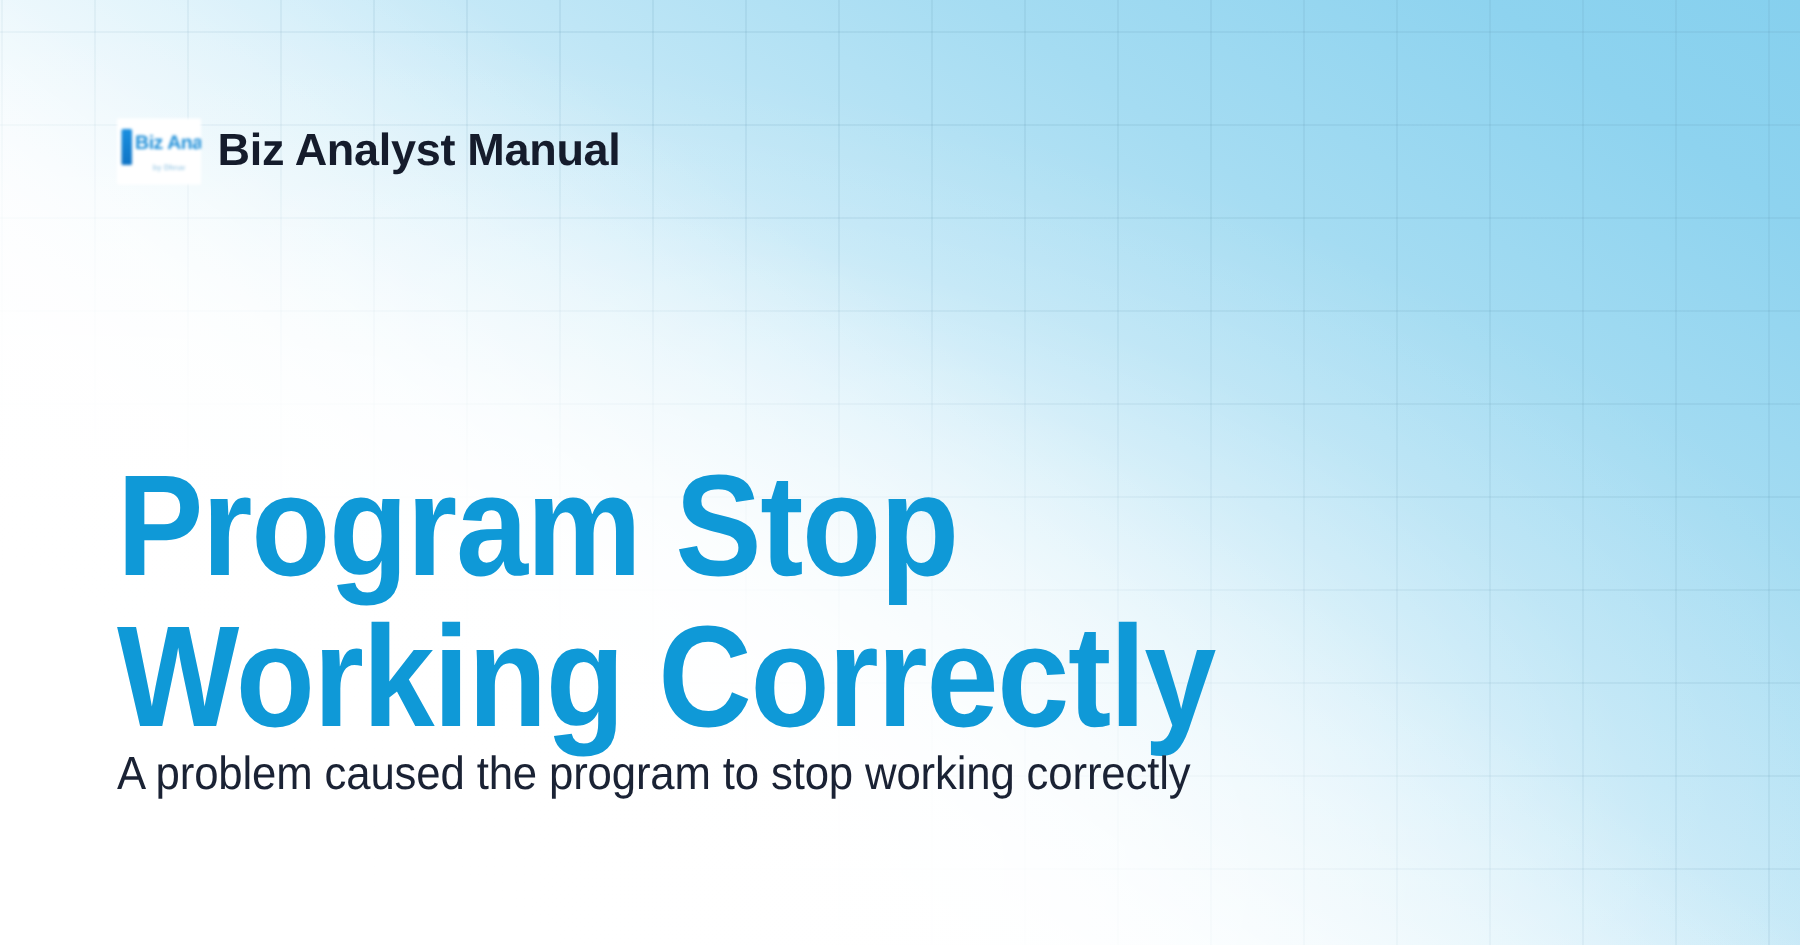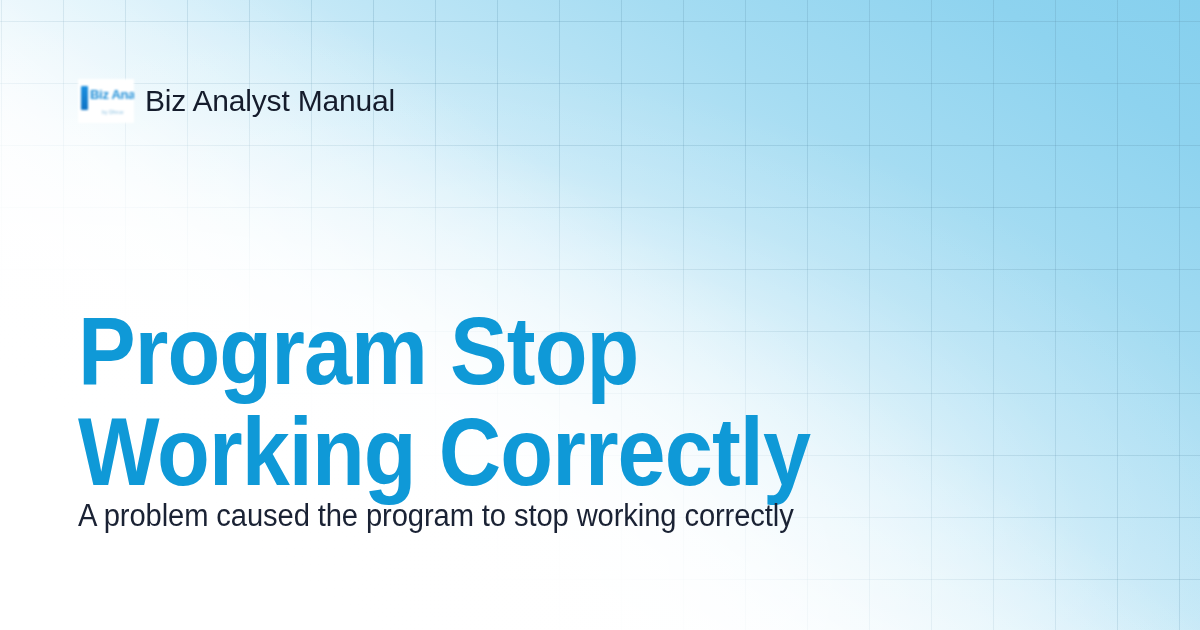--- a/index.html
+++ b/index.html
@@ -141,21 +141,21 @@
     font-size: 5px;
     line-height: 6px;
     letter-spacing: 0.2px;
     color: #7fb9dd;
     white-space: nowrap;
   }
 
   .brand-title {
     font-family: "Liberation Sans", sans-serif;
     font-size: 30px;
-    font-weight: 400;
+    font-weight: 700;
     letter-spacing: -0.2px;
     color: #151c2c;
     white-space: nowrap;
   }
 
   .headline {
     position: absolute;
     left: 78px;
     top: 236px;
     width: 960px;

